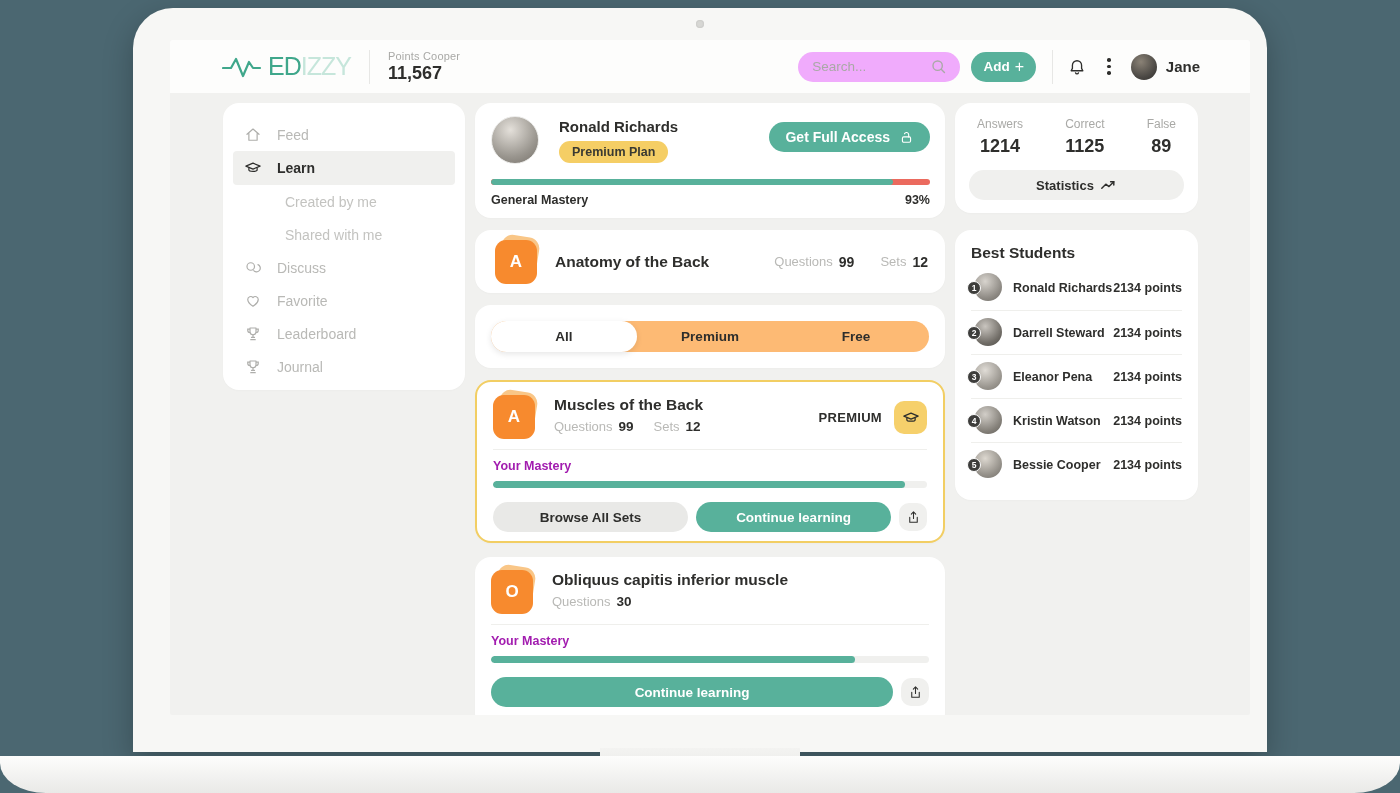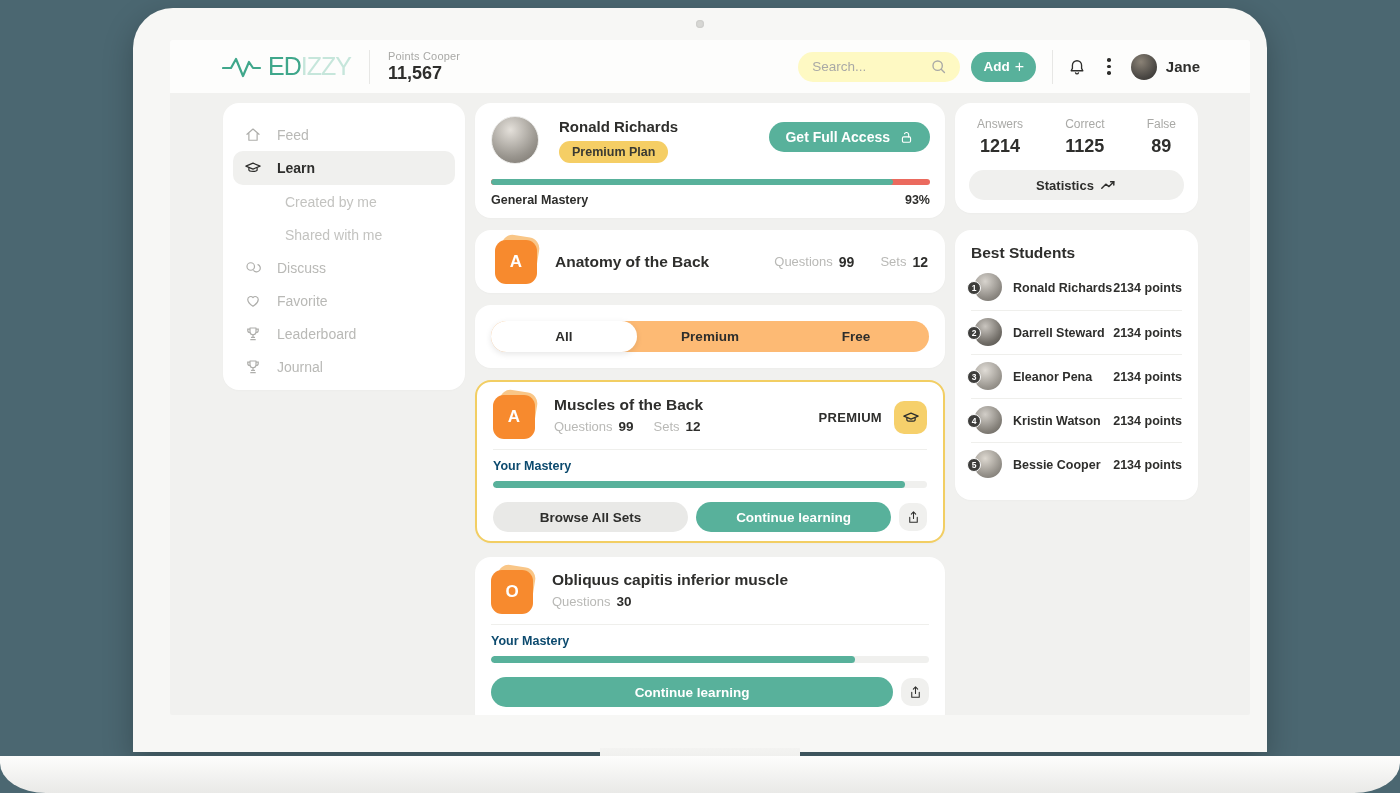--- a/index.html
+++ b/index.html
@@ -24,21 +24,21 @@
   
   .appbar { position:absolute; left:0; top:0; width:1080px; height:53px; background:#fdfdfc;
             display:flex; align-items:center; }
   .logo { display:flex; align-items:center; margin-left:52px; }
   .logo svg { display:block; }
   .logo .solid { color:#3fa78b; font-size:25px; letter-spacing:-1px; font-weight:400; }
   .logo .faint { color:#c6e6db; font-size:25px; letter-spacing:-1px; font-weight:400; }
   .vdiv { width:1px; height:34px; background:#e7e7e5; margin:0 18px; }
   .points .lbl { font-size:11px; color:#a9a9a6; letter-spacing:.2px; }
   .points .val { font-size:18px; font-weight:700; color:#2e2e2c; margin-top:1px; }
-  .search { margin-left:auto; width:162px; height:30px; background:#fef9c3; border-radius:15px;
+  .search { margin-left:auto; width:162px; height:30px; background:#f0abfc; border-radius:15px;
             display:flex; align-items:center; padding:0 10px 0 14px; }
   .search input { border:none; background:transparent; outline:none; width:118px;
                   font-size:13.5px; color:#6b6b68; font-family:inherit; }
   .search input::placeholder { color:#a9a9a6; }
   .search .mag { color:#a9a9a6; display:flex; }
   .addbtn { margin-left:11px; width:65px; height:30px; border:none; background:#58b19b; color:#fff;
             border-radius:15px; font-size:13.5px; font-weight:700; display:flex; align-items:center;
             justify-content:center; gap:5px; cursor:pointer; font-family:inherit; }
   .addbtn .plus { font-size:16px; font-weight:400; line-height:1; }
   .icnbtn { display:flex; align-items:center; justify-content:center; color:#2e2e2c; cursor:pointer; }
@@ -49,21 +49,21 @@
   .avatar { border-radius:50%; }
   .av-jane { width:26px; height:26px; background:radial-gradient(circle at 38% 30%, #8a8276, #4a4743 65%, #2f2d2a); }
   .userchip .nm { font-size:15px; font-weight:700; color:#2e2e2c; }
 
   
   .sidebar { position:absolute; left:53px; top:63px; width:242px; height:287px; background:#fff;
              border-radius:16px; padding-top:15px; box-shadow:0 1px 2px rgba(0,0,0,.02); }
   .side-item { height:33px; display:flex; align-items:center; gap:15px; padding-left:21px;
                color:#b9b9b6; font-size:14px; cursor:pointer; }
   .side-item .sicon { display:flex; color:#aeaeab; }
-  .side-item.active { background:#f0f0ee; border-radius:10px; margin:0 10px; padding-left:11px;
+  .side-item.active { background:#f0f0ee; border-radius:4px; margin:0 10px; padding-left:11px;
                       color:#2e2e2c; font-weight:700; height:34px; }
   .side-item.active .sicon { color:#2e2e2c; }
   .side-item.sub { padding-left:62px; color:#c3c3c0; }
 
   
   .card { position:absolute; background:#fff; border-radius:16px; box-shadow:0 1px 2px rgba(0,0,0,.02); }
 
   
   .profile { left:305px; top:63px; width:470px; height:115px; padding:13px 15px 0 16px; }
   .prow { display:flex; align-items:flex-start; }
@@ -123,21 +123,21 @@
   .fmeta { margin-left:17px; }
   .fttl { font-size:15.5px; font-weight:700; color:#2e2e2c; margin-top:1px; }
   .fsub { display:flex; align-items:center; gap:6px; margin-top:5px; }
   .fsub .ql { font-size:13px; color:#b9b9b6; }
   .fsub .qv { font-size:13.5px; font-weight:700; color:#2e2e2c; }
   .premwrap { margin-left:auto; display:flex; align-items:center; gap:12px; margin-top:6px; }
   .premtxt { font-size:13px; font-weight:800; letter-spacing:.3px; color:#2e2e2c; }
   .prembadge { width:33px; height:33px; background:#f6d06b; border-radius:10px; display:flex;
                align-items:center; justify-content:center; color:#2e2e2c; }
   .fdiv { height:1px; background:#efefec; margin-top:10px; }
-  .mlabel { font-size:12.5px; font-weight:700; color:#0c4a6e; margin-top:9px; }
+  .mlabel { font-size:12.5px; font-weight:700; color:#a21caf; margin-top:9px; }
   .mbar { margin-top:8px; height:7px; border-radius:4px; background:#f0f0ee; overflow:hidden; }
   .mbar .fill { height:7px; background:#58b19b; border-radius:4px; }
   .btnrow { display:flex; align-items:center; gap:8px; margin-top:14px; }
   .ghostbtn { flex:1; height:30px; border:none; background:#e9e9e7; border-radius:15px; font-size:13.5px;
               font-weight:700; color:#2e2e2c; cursor:pointer; font-family:inherit; }
   .tealbtn { flex:1; height:30px; border:none; background:#58b19b; border-radius:15px; font-size:13.5px;
              font-weight:700; color:#fff; cursor:pointer; font-family:inherit; }
   .sharebtn { width:28px; height:28px; flex:none; border:none; background:#f0f0ee; border-radius:10px;
               display:flex; align-items:center; justify-content:center; color:#2e2e2c; cursor:pointer; }
 

